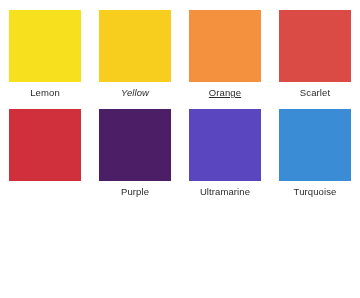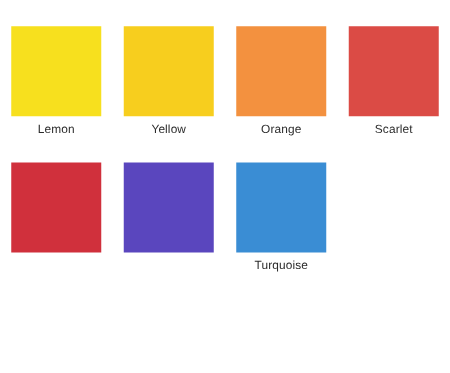--- a/index.html
+++ b/index.html
@@ -21,21 +21,21 @@
     grid-template-columns: repeat(4, 1fr);
     grid-template-rows: repeat(3, 1fr);
     box-sizing: border-box;
   }
   .swatch-cell {
     display: flex;
     flex-direction: column;
     align-items: center;
     justify-content: flex-start;
     box-sizing: border-box;
-    padding-top: 21px;
+    padding-top: 10px;
   }
   .swatch-chip {
     width: 72px;
     height: 72px;
     display: block;
     flex: 0 0 auto;
   }
   .swatch-label {
     margin-top: 5px;
     font-size: 9.5px;
@@ -49,33 +49,38 @@
 </head>
 <body style="background: rgb(255, 255, 255);">
 
 <div id="palette-grid" style="grid-template-columns: repeat(4, 1fr); grid-template-rows: repeat(3, 1fr);">
     <div class="swatch-cell">
       <span class="swatch-chip" style="background-color: rgb(247, 224, 30);"></span>
       <span class="swatch-label" style="color: rgb(43, 43, 43);">Lemon</span>
     </div>
     <div class="swatch-cell">
       <span class="swatch-chip" style="background-color: rgb(247, 206, 30);"></span>
-      <span class="swatch-label" style="color: rgb(43, 43, 43);">Yellow</span>
+      <span class="swatch-label" style="color: rgb(43, 43, 43); font-style: italic;">Yellow</span>
     </div>
     <div class="swatch-cell">
       <span class="swatch-chip" style="background-color: rgb(243, 145, 63);"></span>
-      <span class="swatch-label" style="color: rgb(43, 43, 43);">Orange</span>
+      <span class="swatch-label" style="color: rgb(43, 43, 43); text-decoration: underline;">Orange</span>
     </div>
     <div class="swatch-cell">
       <span class="swatch-chip" style="background-color: rgb(219, 75, 69);"></span>
       <span class="swatch-label" style="color: rgb(43, 43, 43);">Scarlet</span>
     </div>
     <div class="swatch-cell">
       <span class="swatch-chip" style="background-color: rgb(208, 48, 60);"></span>
     </div>
     <div class="swatch-cell">
+      <span class="swatch-chip" style="background-color: rgb(75, 30, 102);"></span>
+      <span class="swatch-label" style="color: rgb(43, 43, 43);">Purple</span>
+    </div>
+    <div class="swatch-cell">
       <span class="swatch-chip" style="background-color: rgb(90, 70, 190);"></span>
+      <span class="swatch-label" style="color: rgb(43, 43, 43);">Ultramarine</span>
     </div>
     <div class="swatch-cell">
       <span class="swatch-chip" style="background-color: rgb(58, 141, 212);"></span>
       <span class="swatch-label" style="color: rgb(43, 43, 43); text-align: right;">Turquoise</span>
     </div>
   </div>
 
 </body></html>

